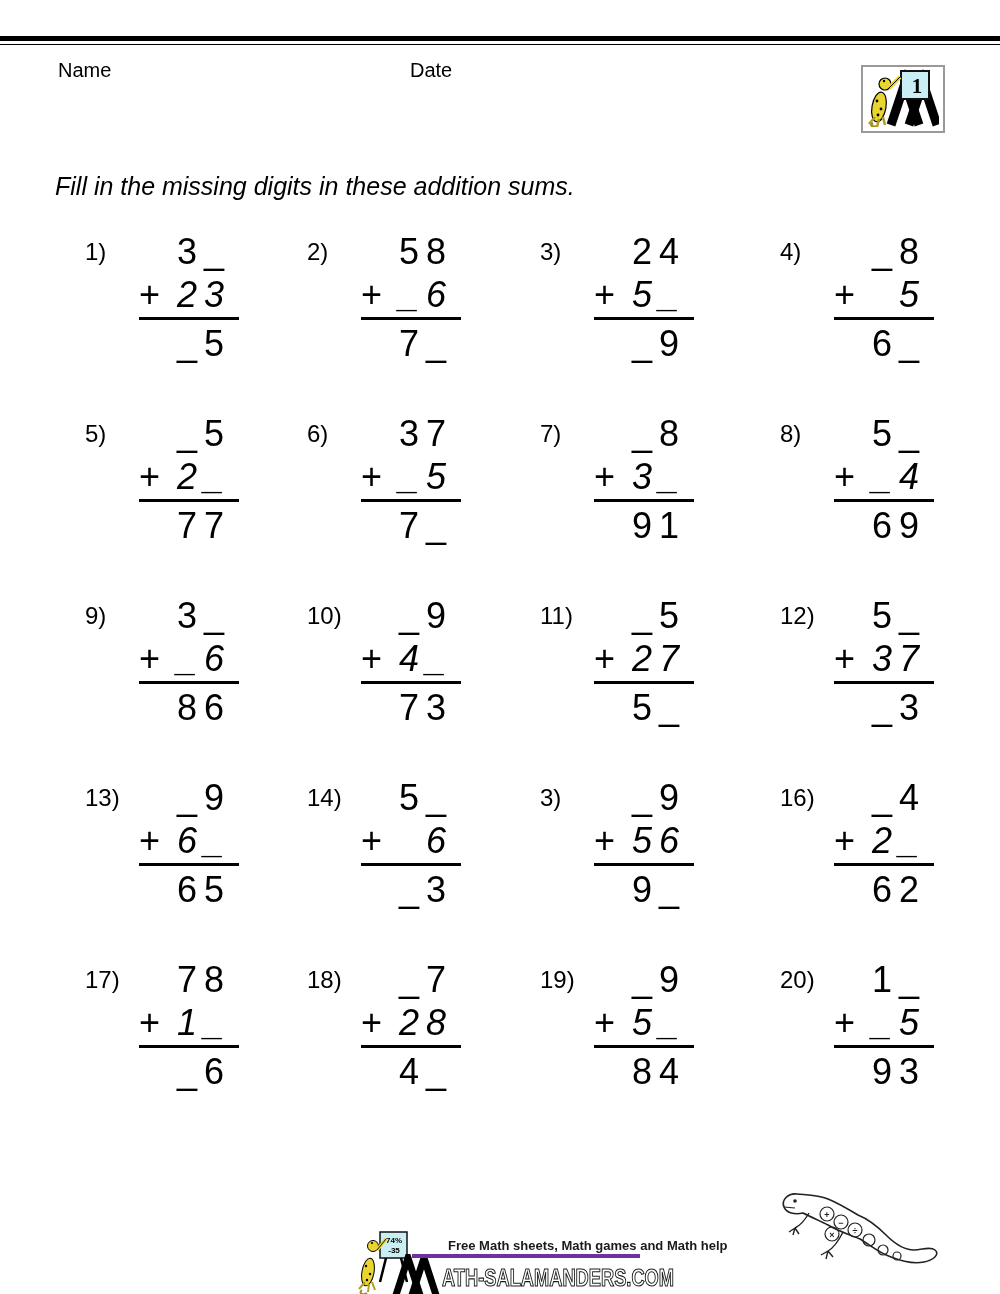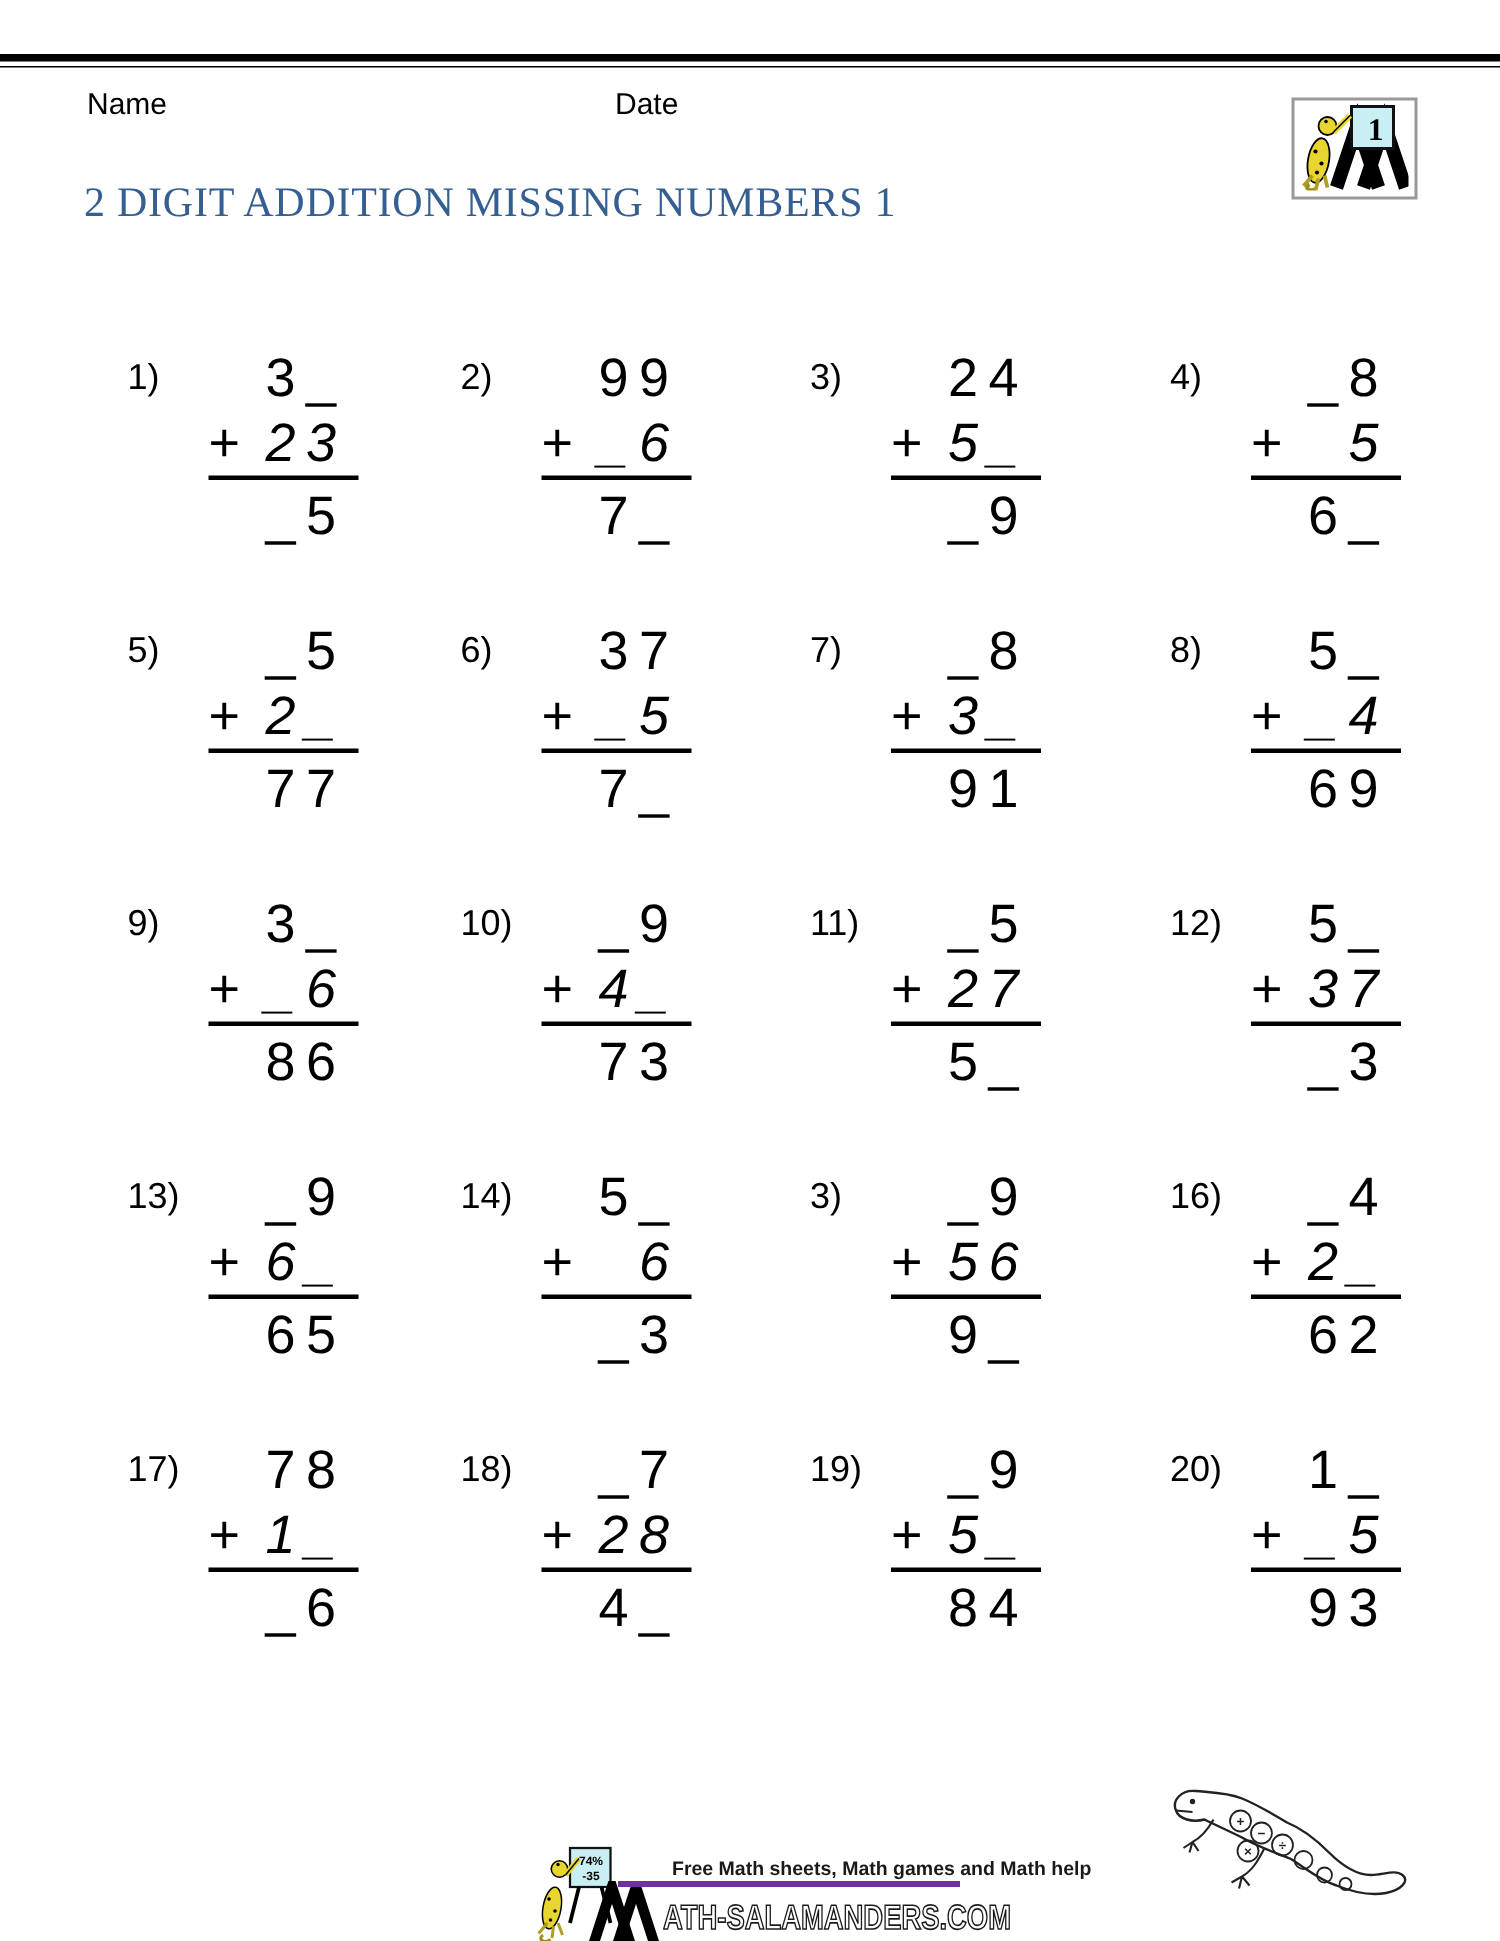--- a/index.html
+++ b/index.html
@@ -83,39 +83,39 @@
         <path d="M26,21 L37,10" stroke="#000" stroke-width="1" fill="none"></path>
         <path d="M12,50 L6,57 M16,52 L14,60 M20,50 L22,58" stroke="#b09e1f" stroke-width="2.5" fill="none"></path>
         <circle cx="14" cy="34" r="1.4" fill="#000"></circle>
           <circle cx="18" cy="42" r="1.4" fill="#000"></circle>
         <circle cx="15" cy="48" r="1.4" fill="#000"></circle>
           <circle cx="21" cy="14" r="1.2" fill="#000"></circle>
       </g>
     </svg>
   </div>
 
-  <h1 class="title">2 DIGIT ADDITION MISSING NUMBERS 1</h1>
+  <p class="instructions">Fill in the missing digits in these addition sums.</p>
 
   <div class="grid">
     <div class="problem">
       <div class="plabel">1)</div>
       <div class="pbody">
         <div class="ptop">3_</div>
         <div class="prow">
           <span class="plus">+</span>
           <span class="paddend">23</span>
         </div>
         <div class="presult">_5</div>
       </div>
     </div>
 
     <div class="problem">
       <div class="plabel">2)</div>
       <div class="pbody">
-        <div class="ptop">99</div>
+        <div class="ptop">58</div>
         <div class="prow">
           <span class="plus">+</span>
           <span class="paddend">_6</span>
         </div>
         <div class="presult">7_</div>
       </div>
     </div>
 
     <div class="problem">
       <div class="plabel">3)</div>

